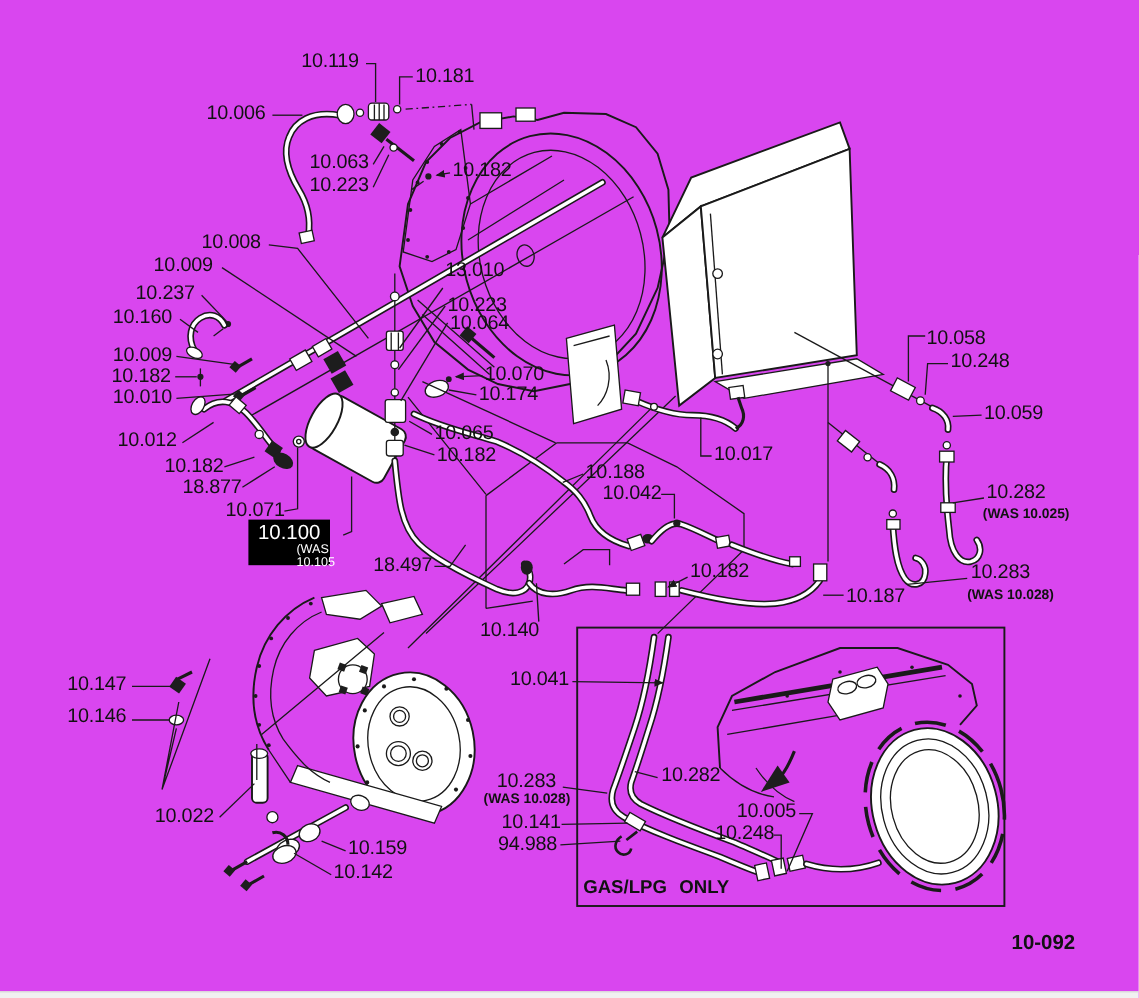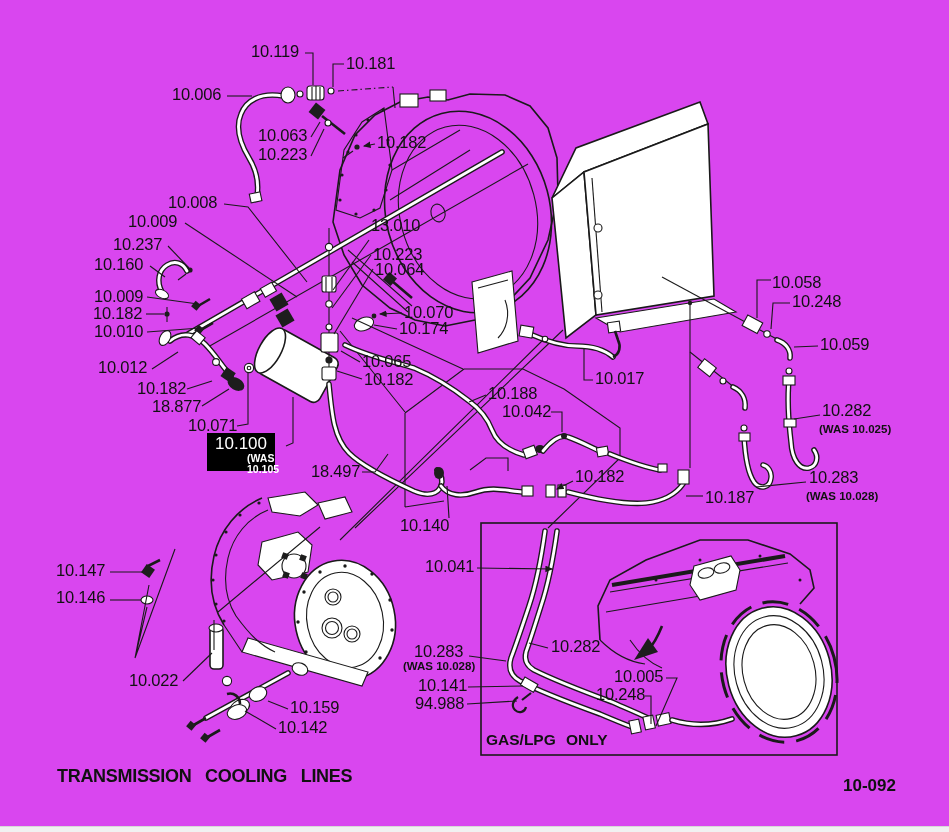--- a/index.html
+++ b/index.html
@@ -4,21 +4,21 @@
 <style>
   html,body{margin:0;padding:0;background:#fff;}
   .stage{position:relative;width:949px;height:832px;background:#d946ef;overflow:hidden;
          font-family:"Liberation Sans",sans-serif;color:#111;}
   svg{position:absolute;left:0;top:0;}
   .lbl{position:absolute;font-size:16.5px;line-height:1;white-space:nowrap;letter-spacing:-0.2px;color:#111;}
   .sub{position:absolute;font-size:11.5px;font-weight:bold;line-height:1;white-space:nowrap;color:#111;}
   .hl{position:absolute;left:207px;top:433px;width:68px;height:38px;background:#000;color:#fff;
       padding:2px 0 0 8px;box-sizing:border-box;}
   .hl .n{font-size:17px;line-height:1.05;}
-  .hl .w{font-size:10.5px;font-weight:bold;line-height:1.1;padding-left:32px;}
+  .hl .w{font-size:10.5px;font-weight:normal;line-height:1.1;padding-left:32px;}
   .title{position:absolute;left:57px;top:766px;font-size:18px;font-weight:bold;word-spacing:9px;letter-spacing:-0.3px;}
   .pageno{position:absolute;left:843px;top:766px;font-size:17px;font-weight:bold;margin-top:10px;}
   .caption{position:absolute;left:486px;top:731px;font-size:15.5px;font-weight:bold;word-spacing:6px;}
   .footbar{position:absolute;left:0;top:826px;width:949px;height:6px;background:#f1f1f1;border-top:1px solid #d8d8d8;}
   
   .ln{stroke:#1a1a1a;stroke-width:1.1;fill:none;}
   .ln2{stroke:#1a1a1a;stroke-width:1.6;fill:none;}
   .thk{stroke:#1a1a1a;stroke-width:2.6;fill:none;}
   .ho{stroke:#1a1a1a;stroke-width:5.6;fill:none;stroke-linecap:round;}
   .hi{stroke:#ffffff;stroke-width:2.9;fill:none;stroke-linecap:round;}
@@ -433,16 +433,15 @@
   <div class="lbl" style="left:551px;top:638px">10.282</div>
   <div class="lbl" style="left:614px;top:668px">10.005</div>
   <div class="lbl" style="left:596px;top:686px">10.248</div>
 
   <div class="hl">
     <div class="n">10.100</div>
     <div class="w">(WAS 10.105</div>
   </div>
 
   <div class="caption">GAS/LPG  ONLY</div>
-  <div class="title">TRANSMISSION  COOLING  LINES</div>
   <div class="pageno">10-092</div>
   <div class="footbar"></div>
 </div>
 
 </body></html>

